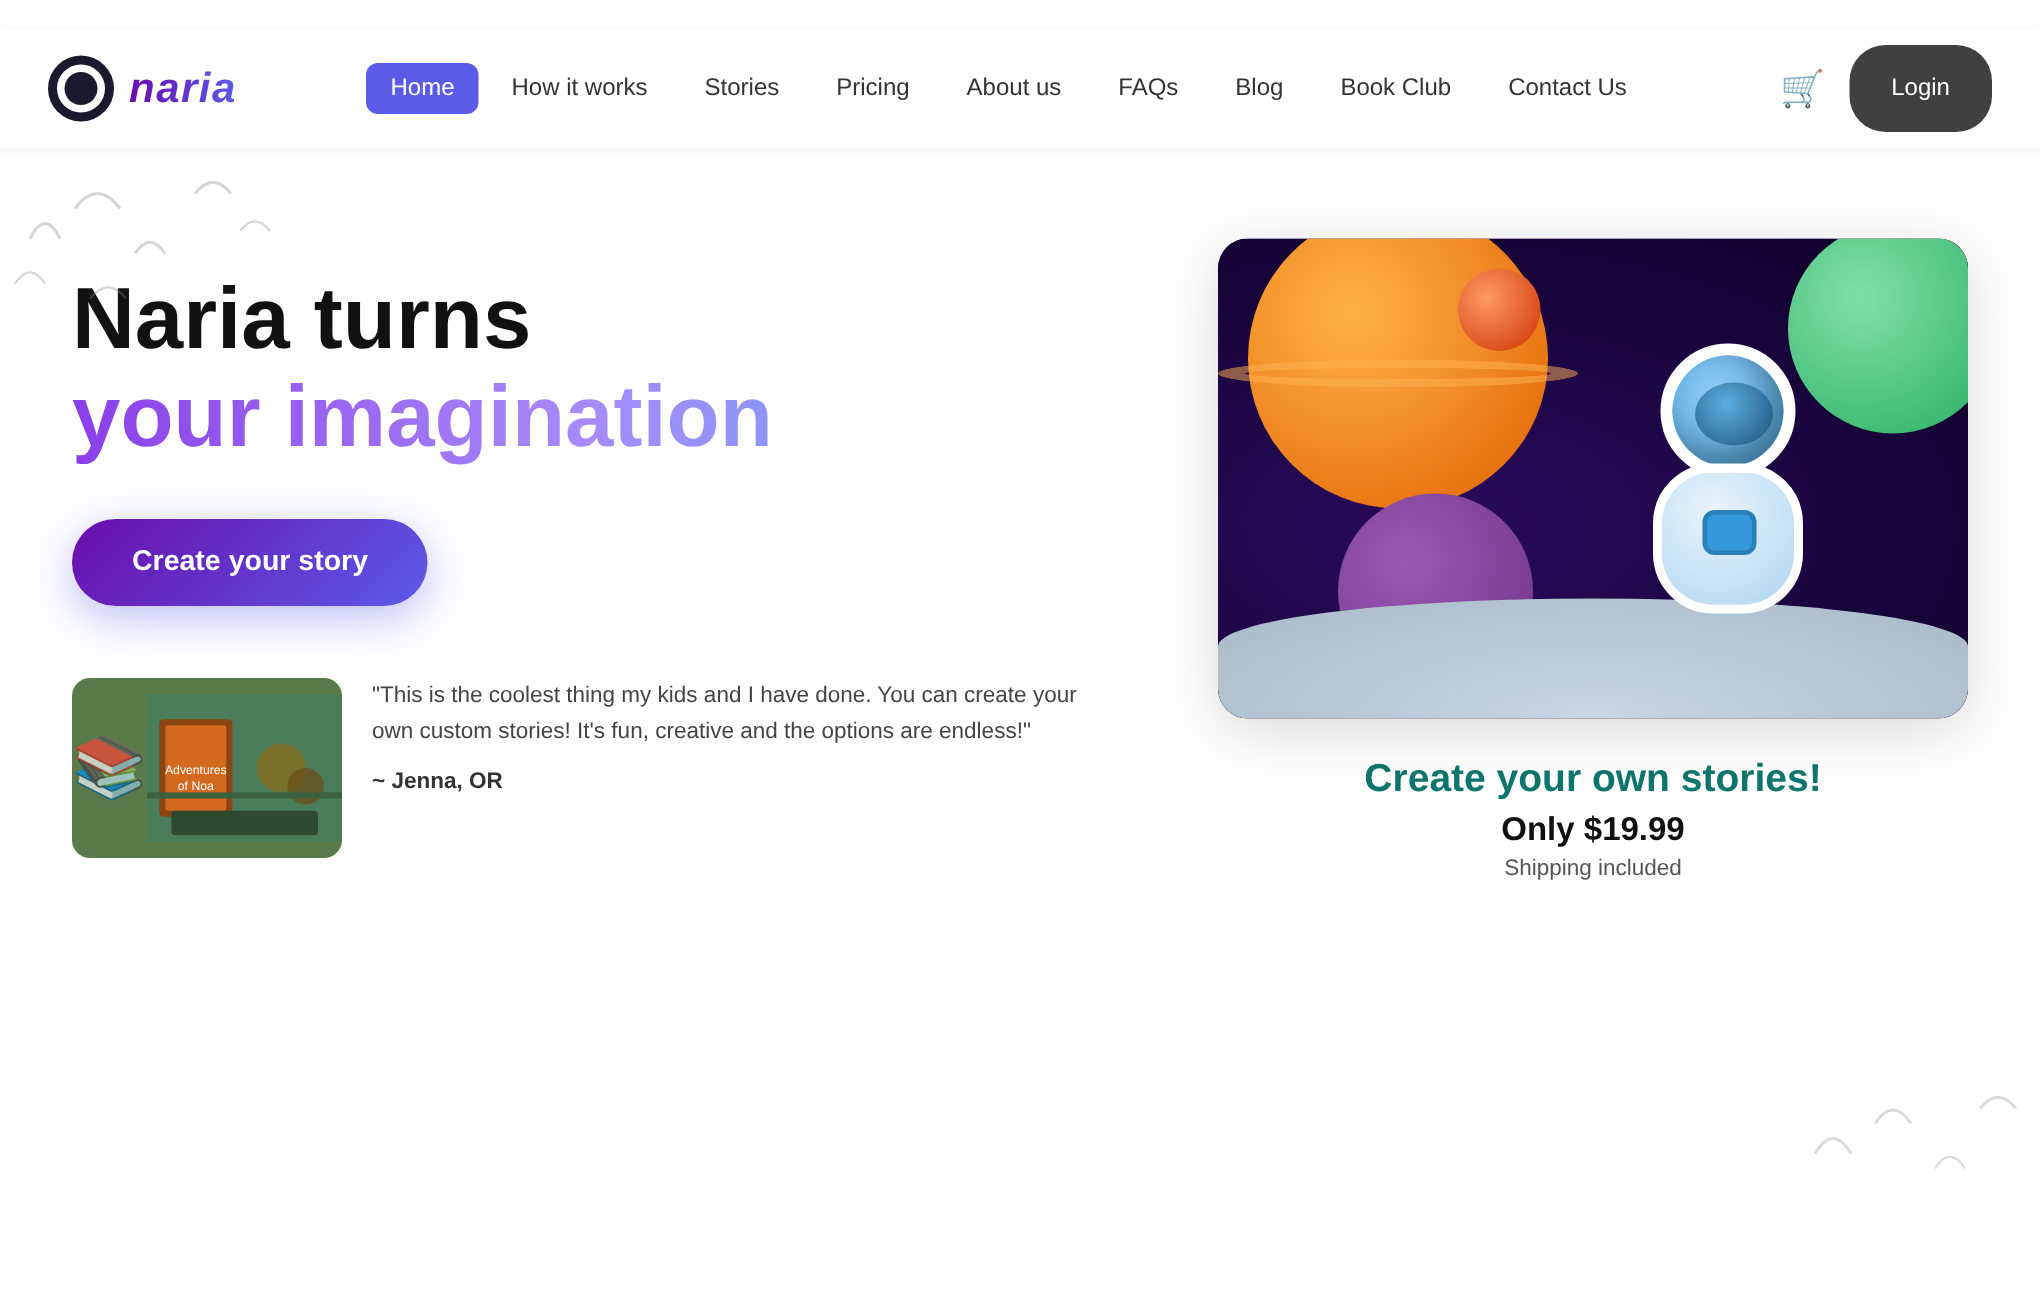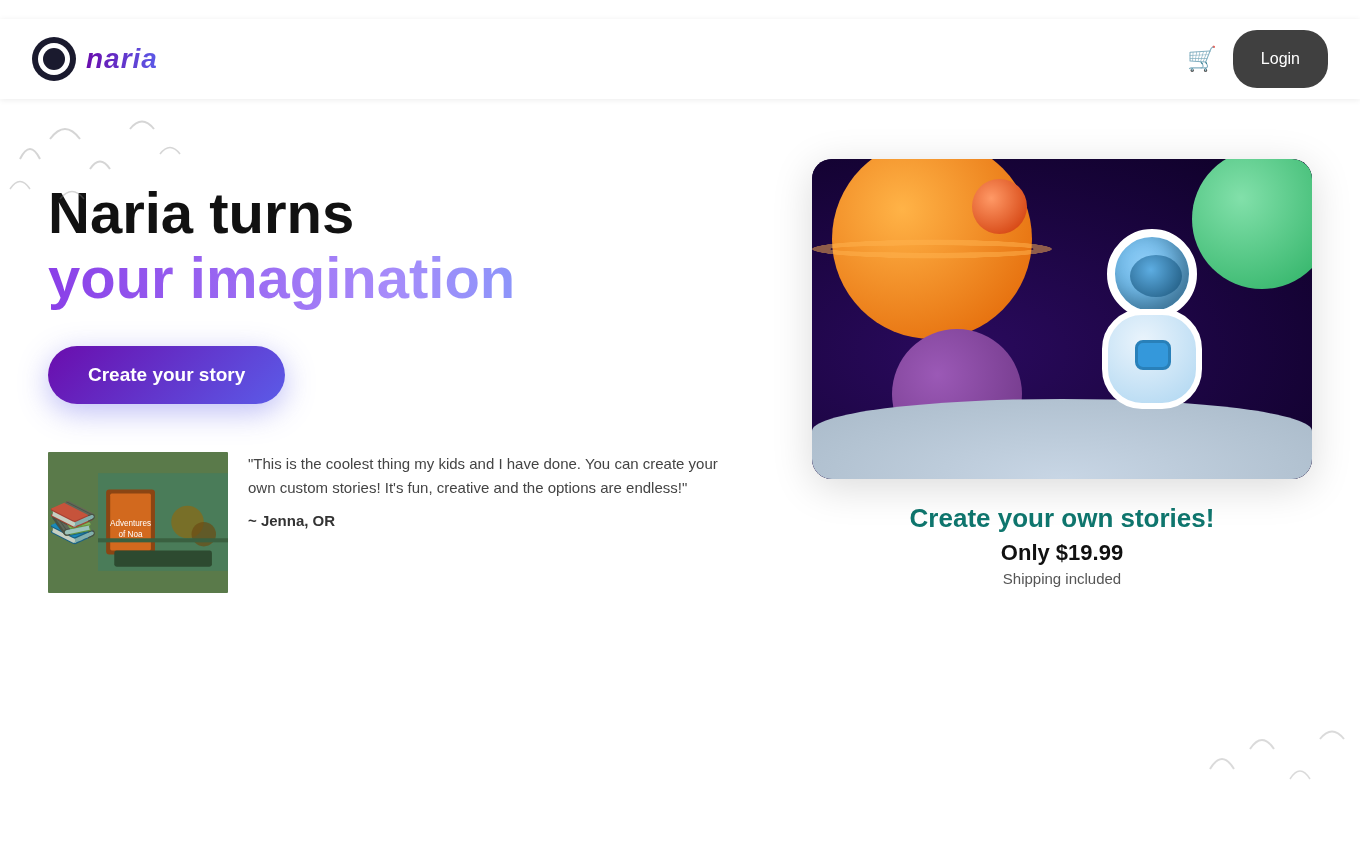--- a/index.html
+++ b/index.html
@@ -78,21 +78,21 @@
       color: #fff; border: none; border-radius: 32px; padding: 18px 40px;
       font-size: 19px; font-weight: 700; cursor: pointer;
       box-shadow: 0 8px 30px rgba(91,91,232,0.4);
       display: inline-block;
     }
 
     .customers-section { margin-top: 48px; }
     .customers-label { font-size: 17px; font-weight: 600; color: #333; margin-bottom: 16px; }
     .customer-review { display: flex; align-items: flex-start; gap: 20px; }
     .customer-photo {
-      width: 180px; height: 141px; border-radius: 1px; overflow: hidden;
+      width: 180px; height: 120px; border-radius: 12px; overflow: hidden;
       background: linear-gradient(135deg, #3a7d44, #6db56a);
       flex-shrink: 0; position: relative;
     }
     .customer-photo-inner {
       width: 100%; height: 100%;
       background: #5a7a4a;
       display: flex; align-items: center; justify-content: center;
     }
     .customer-photo-inner::before {
       content: '📚';
@@ -193,20 +193,31 @@
   </style>
 </head>
 <body>
 
 <nav>
   <div class="nav-logo">
     <div class="logo-icon"></div>
     <span class="logo-text">naria</span>
   </div>
 
+  <div class="nav-links">
+    <a class="nav-link active">Home</a>
+    <a class="nav-link">How it works</a>
+    <a class="nav-link">Stories</a>
+    <a class="nav-link">Pricing</a>
+    <a class="nav-link">About us</a>
+    <a class="nav-link">FAQs</a>
+    <a class="nav-link">Blog</a>
+    <a class="nav-link">Book Club</a>
+    <a class="nav-link">Contact Us</a>
+  </div>
 
   <div class="nav-actions">
     <span class="cart-icon">🛒</span>
     <button class="login-btn">Login</button>
   </div>
 </nav>
 
 <div class="hero">
 
   <svg class="birds-top-left" viewBox="0 0 200 120" fill="none" xmlns="http://www.w3.org/2000/svg">

